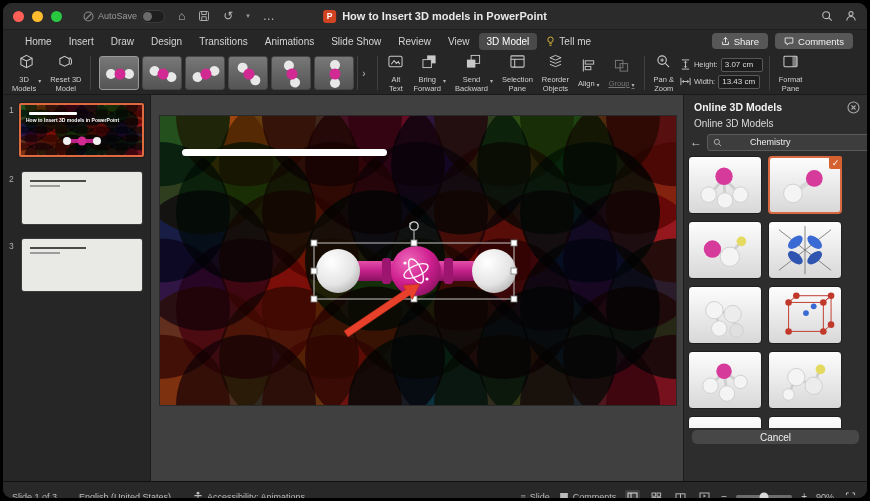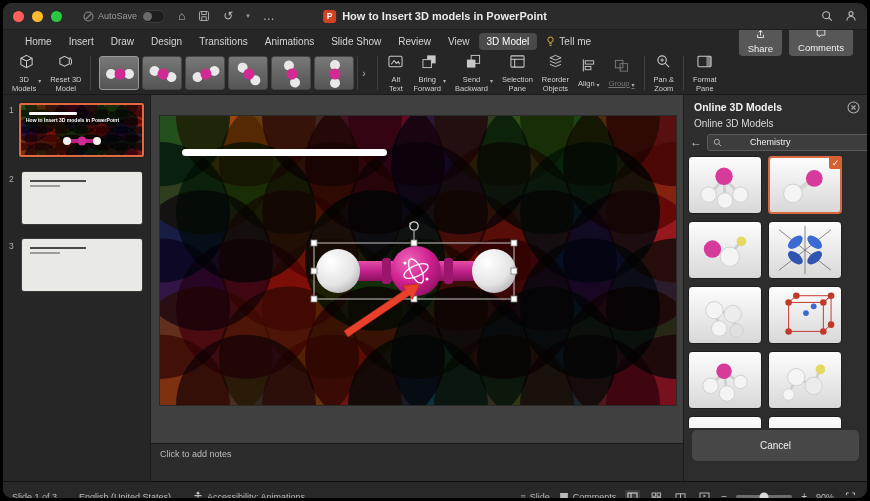--- a/index.html
+++ b/index.html
@@ -28,21 +28,21 @@
     font-size:8.5px; font-weight:bold; display:flex; align-items:center; justify-content:center; }
   .tb-right { margin-left:auto; display:flex; gap:12px; align-items:center; }
 
   
   .tabsrow { height:22px; display:flex; align-items:center; padding:0 14px; gap:1px; background:#262626; }
   .tab { font-size:10px; color:#d4d4d4; padding:3px 8px; border-radius:4px; white-space:nowrap; }
   .tab.active { background:#4a4a4a; color:#fff; }
   .tab-tell { display:flex; align-items:center; gap:4px; }
   .tabs-spacer { flex:1; }
   .pill-btn { display:flex; align-items:center; gap:4px; background:#575757; color:#f2f2f2;
-    font-size:9.5px; padding:2.5px 9px; border-radius:4px; margin-left:6px; white-space:nowrap;flex-direction:column; }
+    font-size:9.5px; padding:2.5px 9px; border-radius:4px; margin-left:6px; white-space:nowrap; }
 
   
   .ribbon { height:43px; background:#262626; border-bottom:1px solid #1a1a1a;
     display:flex; align-items:center; padding:0 6px; gap:3px; }
   .rsep { width:1px; height:34px; background:#404040; margin:0 3px; flex:none; }
   .rbtn { display:flex; flex-direction:column; align-items:center; justify-content:flex-end;
     gap:6px; padding:2px 3px; color:#cfcfcf; flex:none; }
   .rlabel-row { display:flex; align-items:flex-start; gap:2px; }
   .rlabel { font-size:7.5px; line-height:1.2; text-align:center; white-space:pre-line; }
   .caret-glyph { font-size:6px; color:#b0b0b0; margin-top:2px; }
@@ -104,21 +104,21 @@
   .clear-x { color:#9c9c9c; font-size:10px; }
   .cards { position:absolute; top:61px; left:4px; width:160px; height:272px; overflow:hidden;
     display:grid; grid-template-columns:74px 74px; column-gap:6px; row-gap:7px; align-content:start; }
   .card { width:74px; height:58px; background:linear-gradient(#fdfdfd,#d8d8d8); border-radius:4px;
     border:1px solid #1f1f1f; position:relative; overflow:visible; }
   .card svg { position:absolute; inset:0; width:100%; height:100%; }
   .card.selected { border:2px solid #d96941; }
   .card-check { position:absolute; top:-2px; right:-2px; width:13px; height:13px; background:#d4612f;
     color:#fff; font-size:9px; display:flex; align-items:center; justify-content:center; border-radius:2px; z-index:2; }
   .panel-footer { position:absolute; top:335px; left:8px; right:8px; display:flex; gap:8px; }
-  .btn { flex:1; height:31px; border-radius:5px; display:flex; align-items:center;
+  .btn { flex:1; height:14px; border-radius:5px; display:flex; align-items:center;
     justify-content:center; font-size:10px; }
   .btn-cancel { background:#474747; color:#f0f0f0; }
   .btn-insert { background:#c9512a; color:#fff; }
 
   
   .statusbar { height:30px; background:#282828; border-top:1px solid #101010; display:flex;
     align-items:center; padding:0 9px; font-size:9px; color:#bababa; gap:22px; }
   .sb-item { display:flex; align-items:center; gap:4px; white-space:nowrap; }
   .sb-right { margin-left:auto; display:flex; align-items:center; gap:9px; }
   .viewico { display:flex; align-items:center; justify-content:center; width:15px; height:13px; border-radius:2px; }
@@ -373,20 +373,36 @@
     <div class="rbtn">
       <svg width="17" height="15" viewBox="0 0 18 16">
           <circle cx="7.5" cy="6.5" r="4.5" fill="none" stroke="#c9c9c9" stroke-width="1.2"></circle>
           <path d="M11 10 15 14" stroke="#c9c9c9" stroke-width="1.2"></path>
           <path d="M7.5 4.5v4M5.5 6.5h4" stroke="#c9c9c9" stroke-width="1"></path>
         </svg>
       <span class="rlabel">Pan &amp;
 Zoom</span>
     </div>
 
+    <div class="meas">
+      <div class="meas-row">
+        <svg width="11" height="11" viewBox="0 0 12 12">
+            <path d="M2 1h8M2 11h8M6 2.5v7M6 2.5 4.5 4M6 2.5 7.5 4M6 9.5 4.5 8M6 9.5 7.5 8" fill="none" stroke="#c9c9c9" stroke-width="1"></path>
+          </svg>
+        <span>Height:</span>
+        <input class="meas-input" readonly="" value="3.07 cm" style="">
+      </div>
+      <div class="meas-row">
+        <svg width="11" height="11" viewBox="0 0 12 12">
+            <path d="M1 2v8M11 2v8M2.5 6h7M2.5 6 4 4.5M2.5 6 4 7.5M9.5 6 8 4.5M9.5 6 8 7.5" fill="none" stroke="#c9c9c9" stroke-width="1"></path>
+          </svg>
+        <span>Width:</span>
+        <input class="meas-input" readonly="" value="13.43 cm" style="">
+      </div>
+    </div>
 
     <div class="rsep"></div>
 
     <div class="rbtn">
       <svg width="17" height="15" viewBox="0 0 18 16">
           <rect x="2" y="2.5" width="14" height="11" rx="1" fill="none" stroke="#c9c9c9" stroke-width="1.1"></rect>
           <rect x="11" y="2.5" width="5" height="11" fill="#c9c9c9" opacity=".55"></rect>
         </svg>
       <span class="rlabel">Format
 Pane</span>
@@ -574,23 +590,20 @@
             <path d="M254 124v-9" stroke="#c6c6c6" stroke-width="1"></path>
             <g>
               <circle cx="254" cy="110" r="4.2" fill="none" stroke="#d9d9d9" stroke-width="1.3"></circle>
               <path d="M251 106.5l-2 1 2.4 1.2z" fill="#d9d9d9"></path>
             </g>
           </g>
 
           <path d="M184 215.1 188 220.9 249.6 179.3 252.4 183.5 260 168 242.8 169.4 245.6 173.5 Z" fill="#e8402a" stroke="#b02a18" stroke-width=".6"></path>
         </svg>
       </div>
-      <div class="notes-bar">
-        <span>Click to add notes</span>
-      </div>
     </div>
 
     <div class="panel">
       <div class="panel-title">Online 3D Models</div>
       <span class="panel-close">
         <svg width="13" height="13" viewBox="0 0 13 13">
             <circle cx="6.5" cy="6.5" r="5.5" fill="none" stroke="#a8a8a8" stroke-width="1.1"></circle>
             <path d="M4.5 4.5l4 4M8.5 4.5l-4 4" stroke="#a8a8a8" stroke-width="1.1"></path>
           </svg>
       </span>

